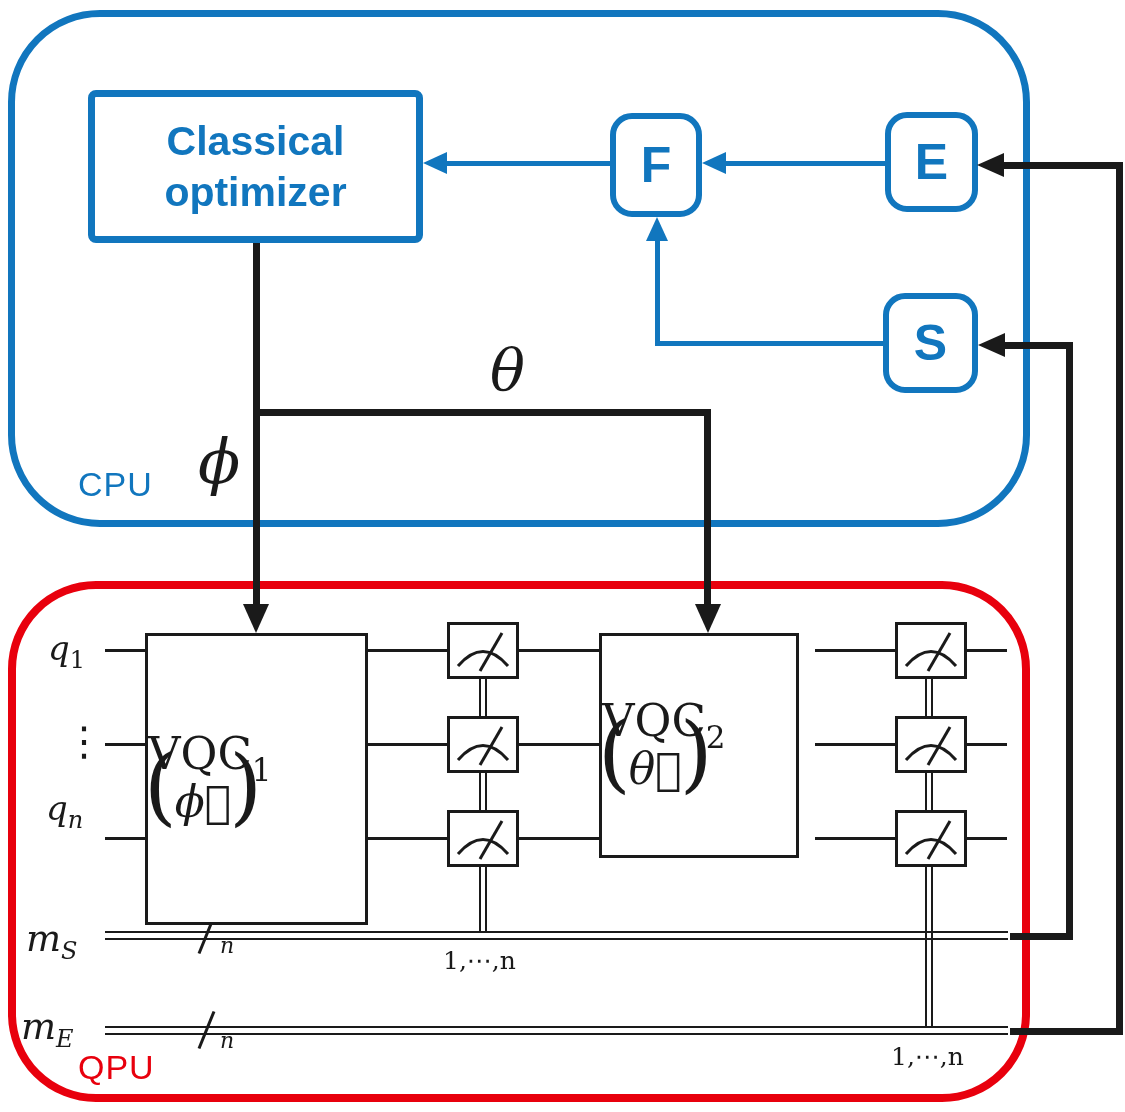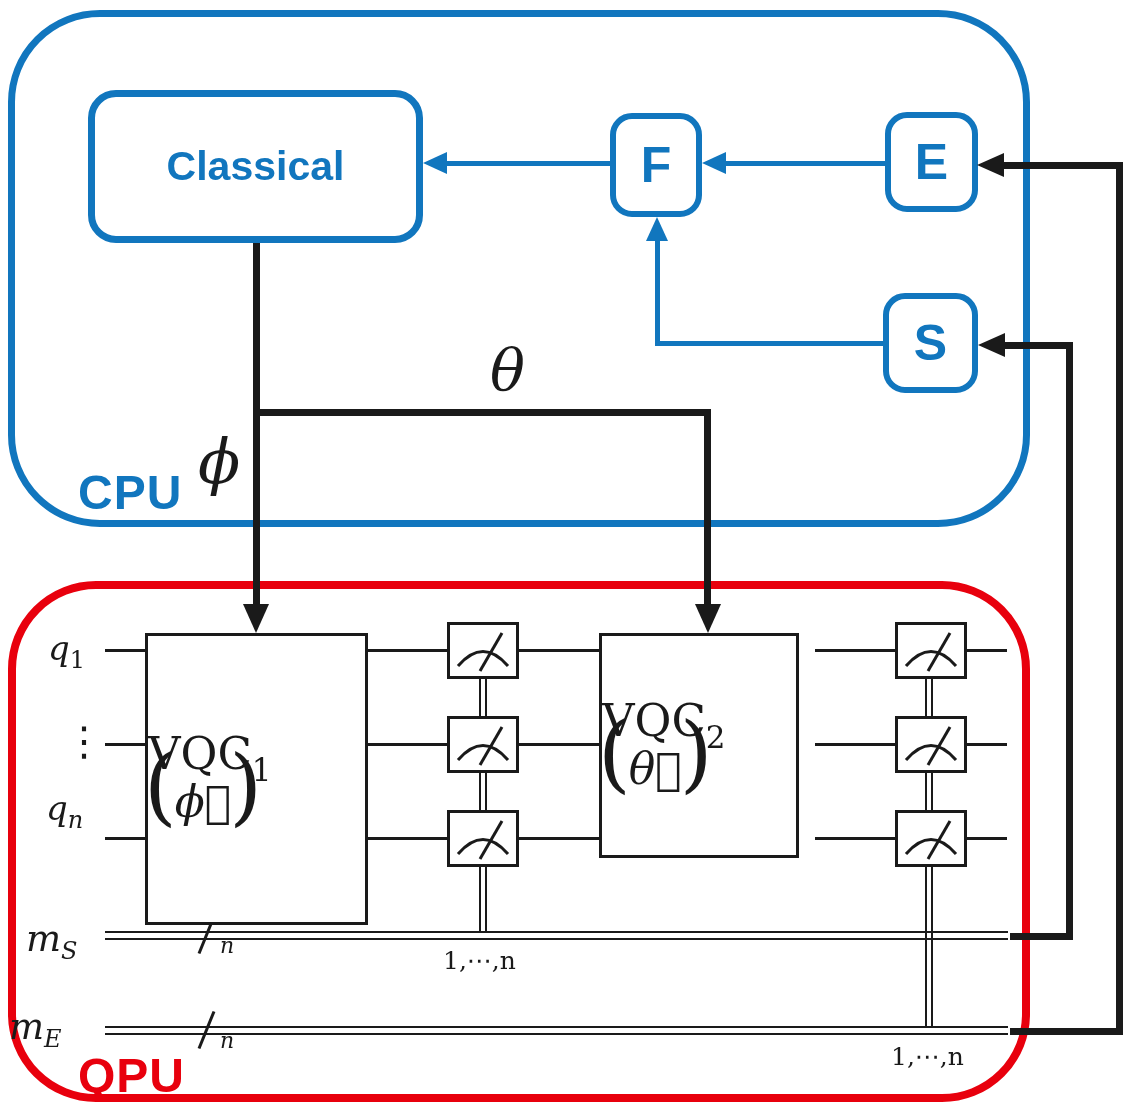--- a/index.html
+++ b/index.html
@@ -9,30 +9,30 @@
   }
   html,body{margin:0;padding:0;background:#ffffff;}
   #stage{
     position:relative;width:1125px;height:1112px;background:#ffffff;overflow:hidden;
     font-family:"Liberation Sans",sans-serif;
   }
   
   .region{position:absolute;background:transparent;box-sizing:border-box;}
   .cpu-region{border:7px solid var(--blue);border-radius:92px;}
   .qpu-region{border:8px solid var(--red);border-radius:88px;}
-  .region-label{position:absolute;font-weight:bold;font-size:48px;letter-spacing:1px;}
+  .region-label{position:absolute;font-weight:normal;font-size:34px;letter-spacing:1px;}
   .cpu-label{color:var(--blue);}
   .qpu-label{color:var(--red);}
   
   .bluebox{
     position:absolute;box-sizing:border-box;border:6px solid var(--blue);border-radius:22px;
     background:#fff;display:flex;align-items:center;justify-content:center;
     color:var(--blue);font-weight:bold;text-align:center;
   }
-  .optimizer{font-size:41px;line-height:1.22;border-radius:28px;border-width:7px;}
+  .optimizer{font-size:41px;line-height:1.22;border-radius:8px;border-width:7px;}
   .small-node{font-size:50px;}
   
   .hline,.vline{position:absolute;}
   .blue-line{background:var(--blue);}
   .black-line{background:var(--ink);}
   .thin{background:var(--ink);}
   
   .tri{position:absolute;width:0;height:0;}
   .tri-left-blue{border-top:11px solid transparent;border-bottom:11px solid transparent;border-right:24px solid var(--blue);}
   .tri-up-blue{border-left:11px solid transparent;border-right:11px solid transparent;border-bottom:24px solid var(--blue);}
@@ -73,20 +73,21 @@
 
   <div class="region cpu-region" style="left:8px;top:10px;width:1022px;height:517px;"></div>
   <div class="region-label cpu-label" style="left:78px;top:465px;">CPU</div>
 
   <div class="region qpu-region" style="left:8px;top:581px;width:1022px;height:521px;"></div>
   <div class="region-label qpu-label" style="left:78px;top:1048px;">QPU</div>
 
   <div class="bluebox optimizer" style="left:88px;top:90px;width:335px;height:153px;">
     <div>
       <div>Classical</div>
+      <div>optimizer</div>
     </div>
   </div>
 
   <div class="bluebox small-node" style="left:610px;top:113px;width:92px;height:104px;">
     <span>F</span>
   </div>
   <div class="bluebox small-node" style="left:885px;top:112px;width:93px;height:100px;">
     <span>E</span>
   </div>
   <div class="bluebox small-node" style="left:883px;top:293px;width:95px;height:100px;">
@@ -154,21 +155,21 @@
   <div class="wire-label math it" style="left:48px;top:628px;">
     <span>q</span><sub>1</sub>
   </div>
   <div class="dots-label math" style="left:64px;top:718px;">⋮</div>
   <div class="wire-label math it" style="left:46px;top:788px;">
     <span>q</span><sub class="it">n</sub>
   </div>
   <div class="wire-label math it" style="left:26px;top:910px;font-size:37px;margin-top:7px;">
     <span>m</span><sub class="it">S</sub>
   </div>
-  <div class="wire-label math it" style="left:9px;top:1005px;font-size:37px;">
+  <div class="wire-label math it" style="left:21px;top:1005px;font-size:37px;">
     <span>m</span><sub class="it">E</sub>
   </div>
 
   <div class="gate" style="left:145px;top:633px;width:223px;height:292px;">
     <span>
       <span class="gname">VQC</span><sub>1</sub>
       <span class="paren">(</span><span class="param">ϕ⃗</span><span class="paren">)</span>
     </span>
   </div>
   <div class="gate" style="left:599px;top:633px;width:200px;height:225px;justify-content:center;">

